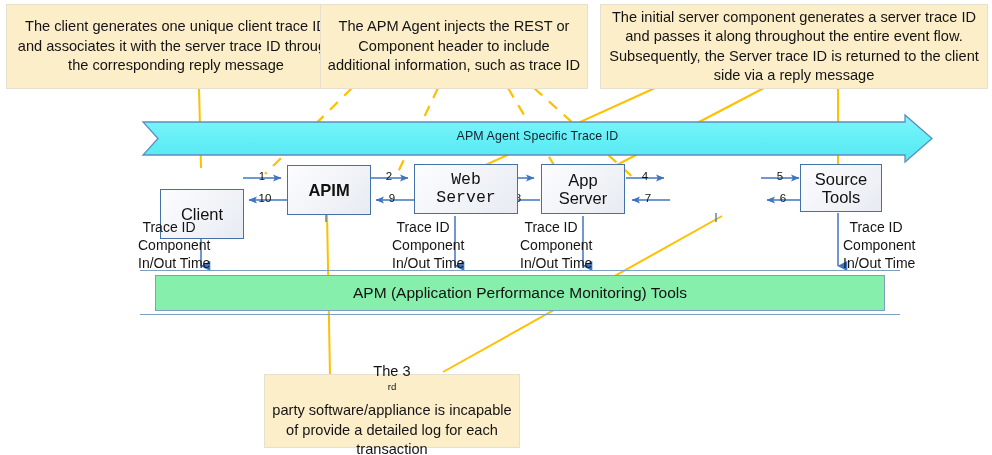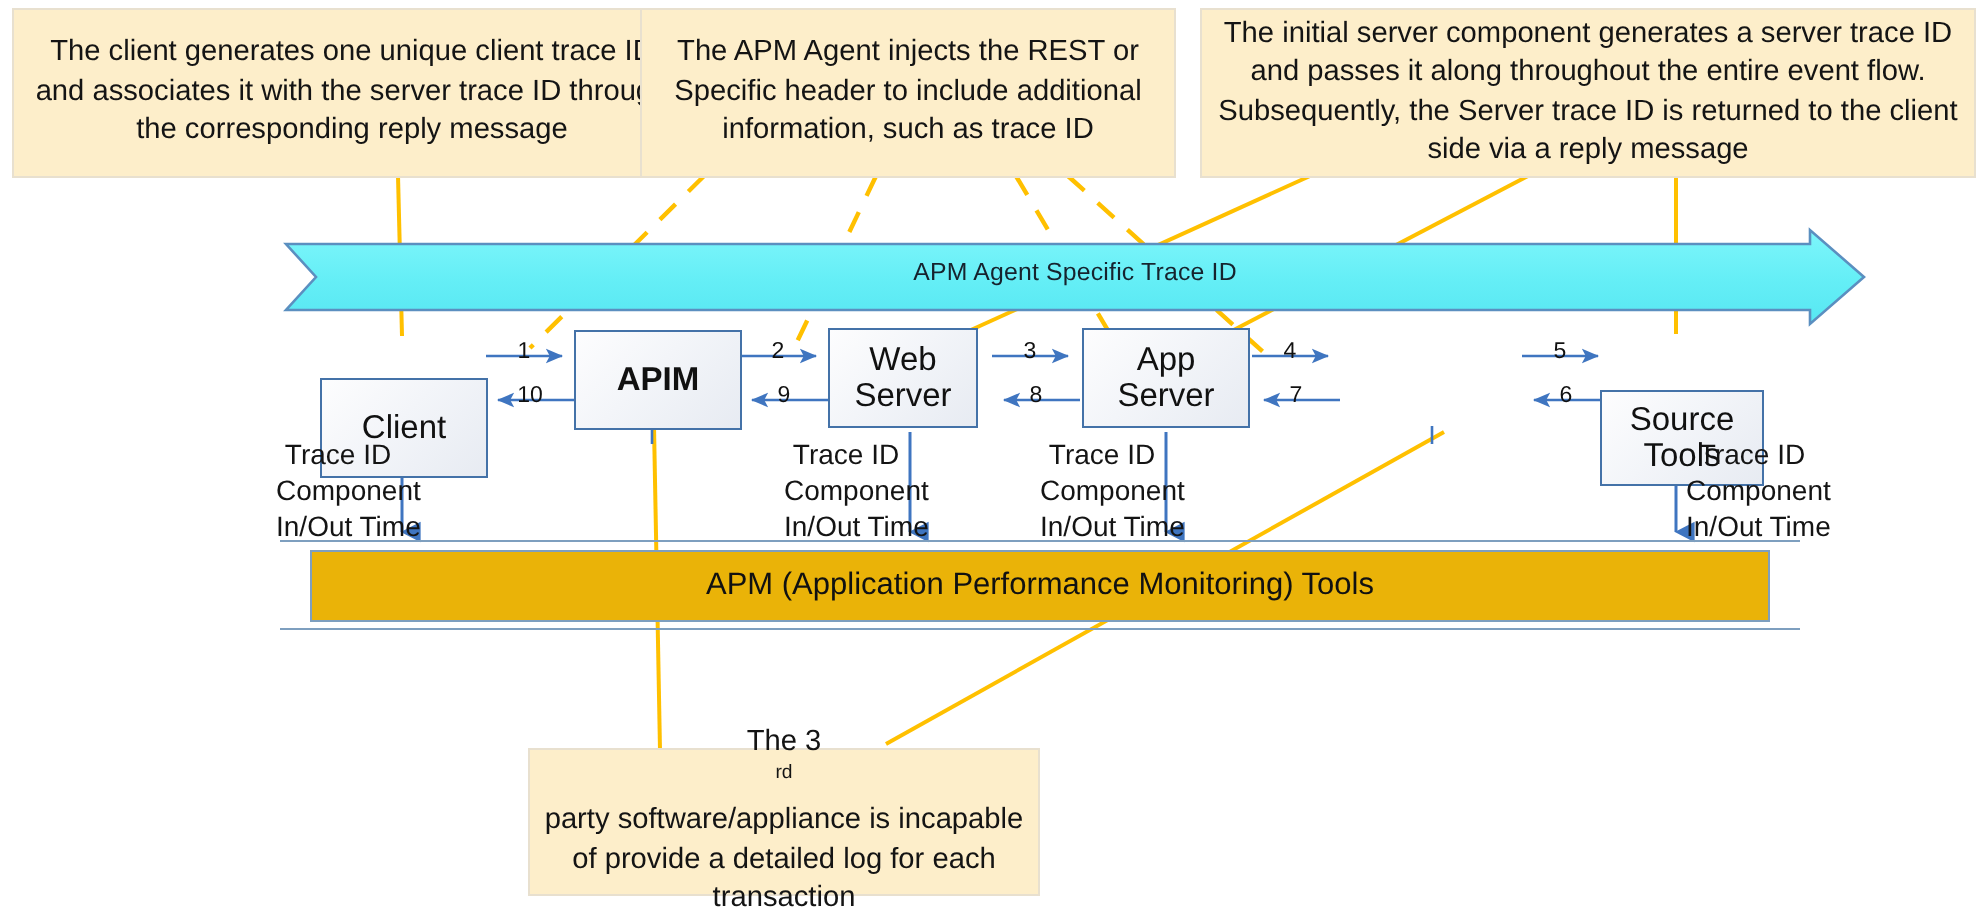--- a/index.html
+++ b/index.html
@@ -37,21 +37,21 @@
   }
   #banner-label{
     position:absolute;left:140px;top:129px;width:795px;
     text-align:center;font-size:12.4px;color:#16232e;letter-spacing:.1px;
     pointer-events:none;
   }
 
   
   #apmbar{
     position:absolute;left:155px;top:275px;width:730px;height:36px;
-    background:#eab308;border:1.4px solid #7e9fbf;box-sizing:border-box;
+    background:#86efac;border:1.4px solid #7e9fbf;box-sizing:border-box;
     display:flex;align-items:center;justify-content:center;
     font-size:15.5px;color:#111;
   }
   
   .rail{position:absolute;height:1.2px;background:#7e9fbf;}
 
   
   .cap{
     position:absolute;text-align:center;font-size:14px;line-height:1.28;
     color:#141414;white-space:nowrap;
@@ -159,36 +159,36 @@
   <div class="num" style="left:776px;top:192px;">6</div>
 
   <div class="node" style="left:160px;top:165px;width:84px;height:50px;margin-top:24px;">
     <span>Client</span>
   </div>
 
   <div class="node" style="left:287px;top:165px;width:84px;height:50px;font-weight:bold;">
     <span>APIM</span>
   </div>
 
-  <div class="node" style="left:414px;top:164px;width:75px;height:50px;">
+  <div class="node" style="left:414px;top:164px;width:104px;height:50px;font-family:Liberation Mono, monospace;">
     <span>
       <span>Web</span><br>
       <span>Server</span>
     </span>
   </div>
 
   <div class="node" style="left:541px;top:164px;width:84px;height:50px;">
     <span>
       <span>App</span><br>
       <span>Server</span>
     </span>
   </div>
 
 
-  <div class="node" style="left:800px;top:164px;width:82px;height:48px;margin-top:31px;">
+  <div class="node" style="left:800px;top:164px;width:82px;height:48px;">
     <span>
       <span>Source</span><br>
       <span>Tools</span>
     </span>
   </div>
 
   <div id="banner-label">APM Agent Specific Trace ID</div>
 
   <div class="cap" style="left:138px;top:219px;width:62px;">
     <div>Trace ID</div>
@@ -218,21 +218,21 @@
   <div class="rail" style="left:140px;top:314px;width:760px;"></div>
   <div id="apmbar">
     <span>APM (Application Performance Monitoring) Tools</span>
   </div>
 
   <div class="note" style="left:6px;top:4px;width:340px;height:85px;">
     <span>The client generates one unique client trace ID and associates it with the server trace ID through the corresponding reply message</span>
   </div>
 
   <div class="note" style="left:320px;top:4px;width:268px;height:85px;">
-    <span>The APM Agent injects the REST or Specific header to include additional information, such as trace ID</span>
+    <span>The APM Agent injects the REST or Component header to include additional information, such as trace ID</span>
   </div>
 
   <div class="note" style="left:600px;top:4px;width:388px;height:85px;">
     <span>The initial server component generates a server trace ID and passes it along throughout the entire event flow. Subsequently, the Server trace ID is returned to the client side via a reply message</span>
   </div>
 
   <div class="note" style="left:264px;top:374px;width:256px;height:74px;justify-content:flex-end;">
     <span><span>The 3</span><sup>rd</sup><span> party software/appliance is incapable of provide a detailed log for each transaction</span></span>
   </div>
 

